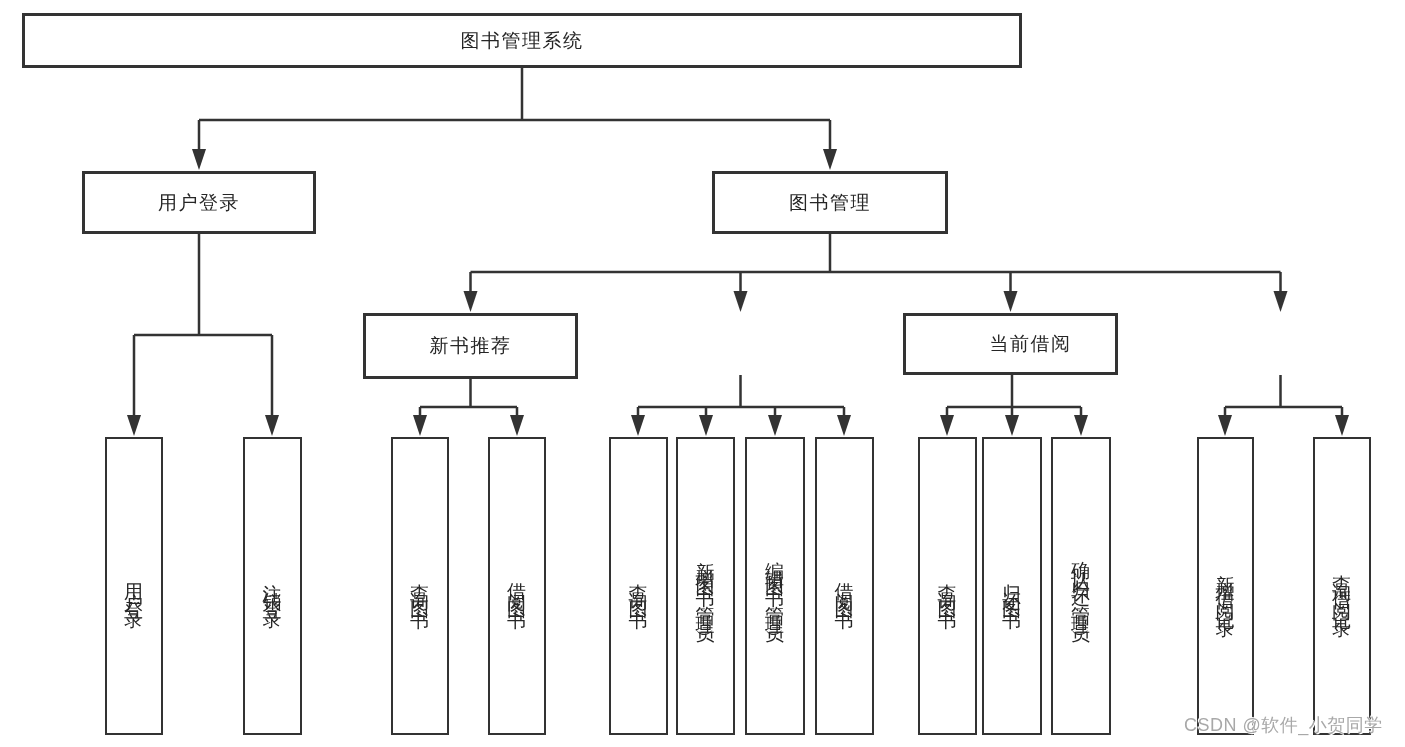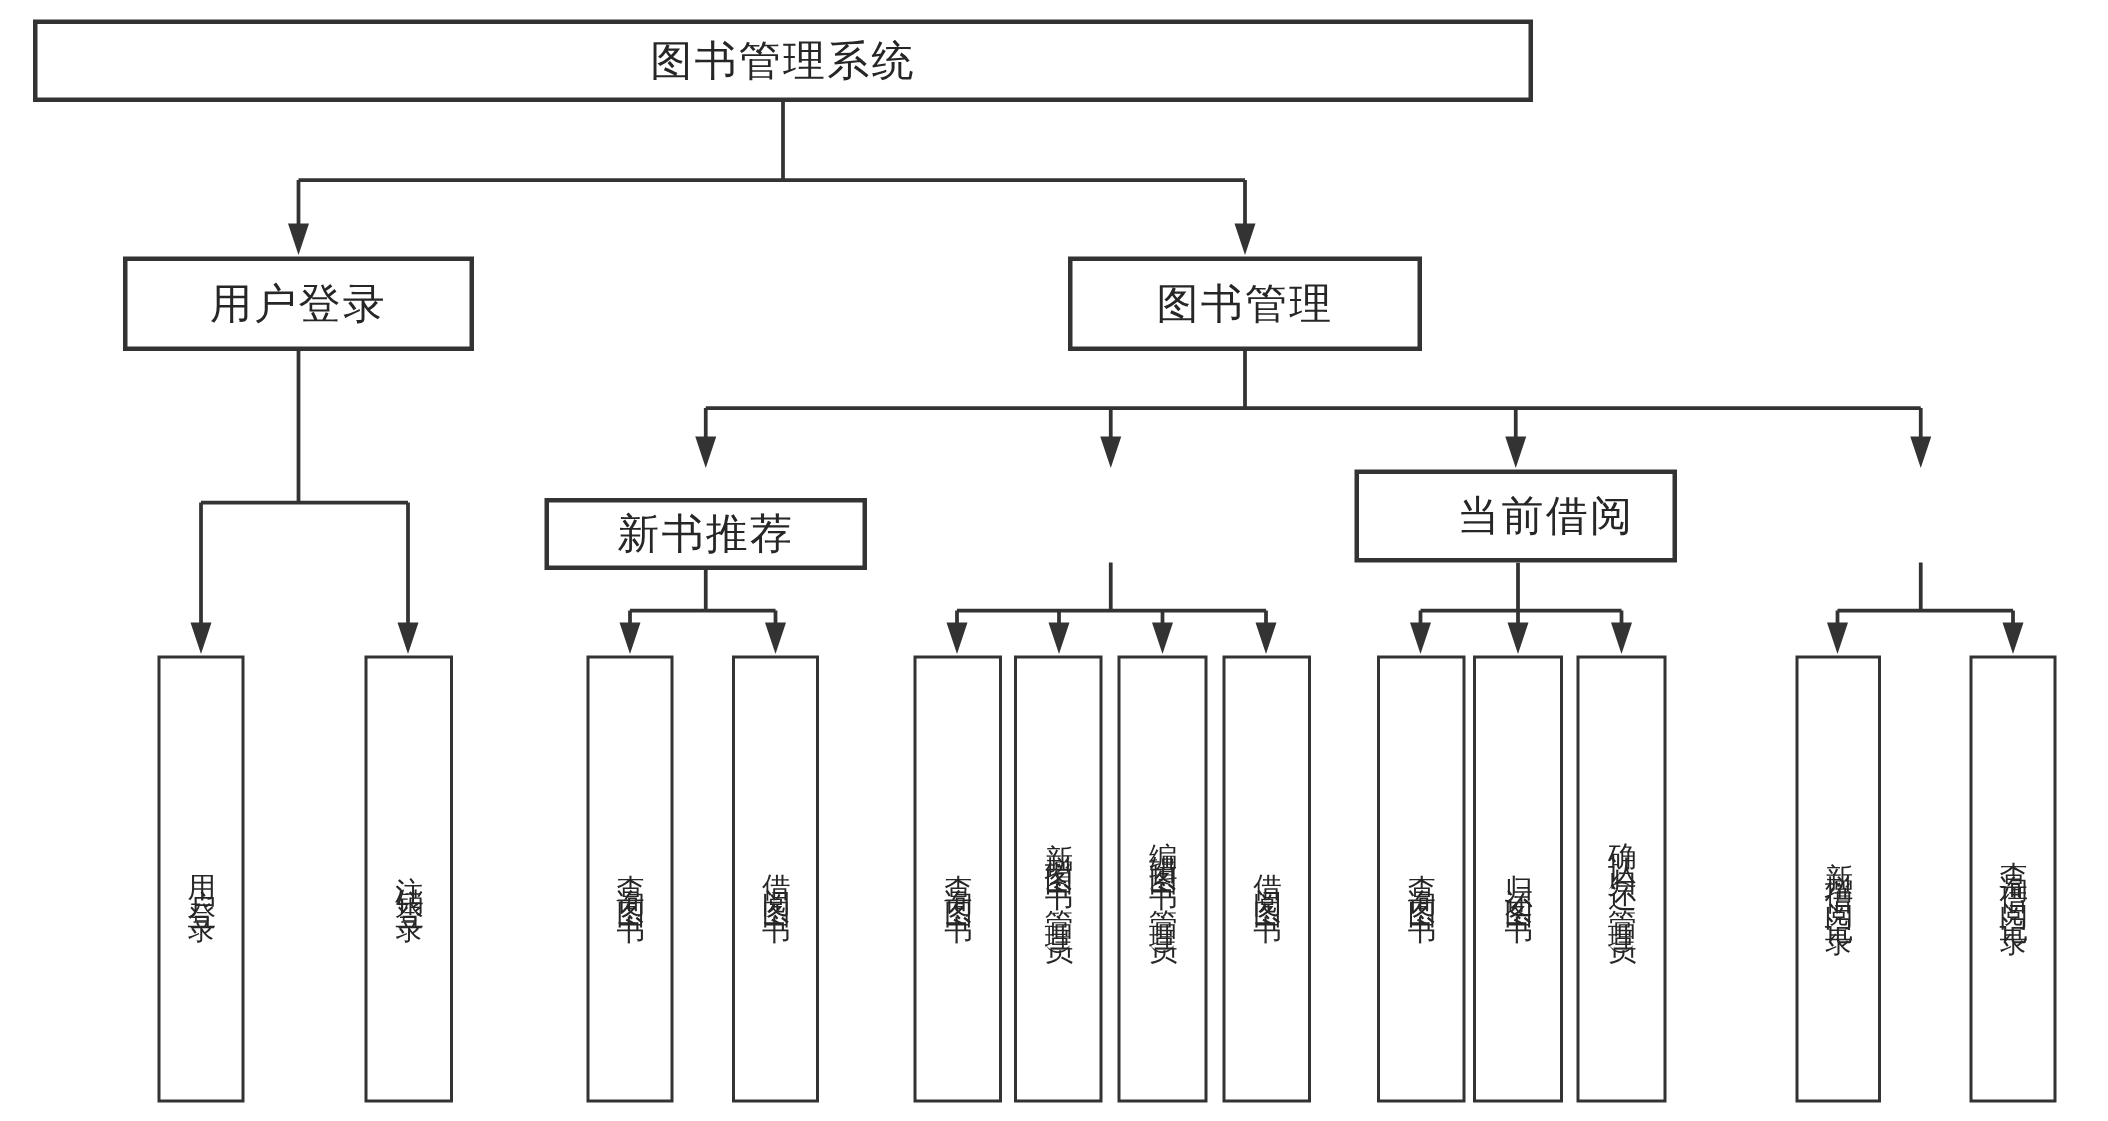--- a/index.html
+++ b/index.html
@@ -21,21 +21,21 @@
     box-sizing: border-box;
     background: #ffffff;
     border: 3px solid #333333;
     color: #262626;
     display: flex;
     align-items: center;
     justify-content: center;
     z-index: 2;
   }
   .hbox {
-    font-size: 28px;
+    font-size: 19px;
     letter-spacing: 1.5px;
     font-weight: 400;
   }
   .leaf {
     border-width: 2px;
     writing-mode: vertical-rl;
     text-orientation: mixed;
     font-size: 19px;
     letter-spacing: 9px;
     line-height: 1;
@@ -89,35 +89,36 @@
       <polygon points="1218,415 1232,415 1225,436"></polygon>
       <polygon points="1335,415 1349,415 1342,436"></polygon>
     </g>
   </svg>
 
   <div class="box hbox" style="left:22px; top:13px; width:1000px; height:55px;">图书管理系统</div>
 
   <div class="box hbox" style="left:82px; top:171px; width:234px; height:63px;">用户登录</div>
   <div class="box hbox" style="left:712px; top:171px; width:236px; height:63px;">图书管理</div>
 
-  <div class="box hbox" style="left:363px; top:313px; width:215px; height:48px;margin-top:19px;">新书推荐</div>
+  <div class="box hbox" style="left:363px; top:313px; width:215px; height:66px;">新书推荐</div>
   <div class="box hbox" style="left:903px; top:313px; width:215px; height:62px;padding-left:40px;">当前借阅</div>
 
   <div class="box leaf" style="left:105px; top:437px; width:58px; height:298px;">用户登录</div>
   <div class="box leaf" style="left:243px; top:437px; width:59px; height:298px;">注销登录</div>
 
   <div class="box leaf" style="left:391px; top:437px; width:58px; height:298px;">查询图书</div>
   <div class="box leaf" style="left:488px; top:437px; width:58px; height:298px;">借阅图书</div>
 
   <div class="box leaf" style="left:609px; top:437px; width:59px; height:298px;">查询图书</div>
   <div class="box leaf" style="left:676px; top:437px; width:59px; height:298px;">新增图书（管理员）</div>
   <div class="box leaf" style="left:745px; top:437px; width:60px; height:298px;">编辑图书（管理员）</div>
   <div class="box leaf" style="left:815px; top:437px; width:59px; height:298px;">借阅图书</div>
 
   <div class="box leaf" style="left:918px; top:437px; width:59px; height:298px;">查询图书</div>
   <div class="box leaf" style="left:982px; top:437px; width:60px; height:298px;">归还图书</div>
   <div class="box leaf" style="left:1051px; top:437px; width:60px; height:298px;">确认归还（管理员）</div>
 
   <div class="box leaf" style="left:1197px; top:437px; width:57px; height:298px;">新增借阅记录</div>
   <div class="box leaf" style="left:1313px; top:437px; width:58px; height:298px;">查询借阅记录</div>
 
+  <div class="watermark">CSDN @软件_小贺同学</div>
 
 </div>
 
 </body></html>

